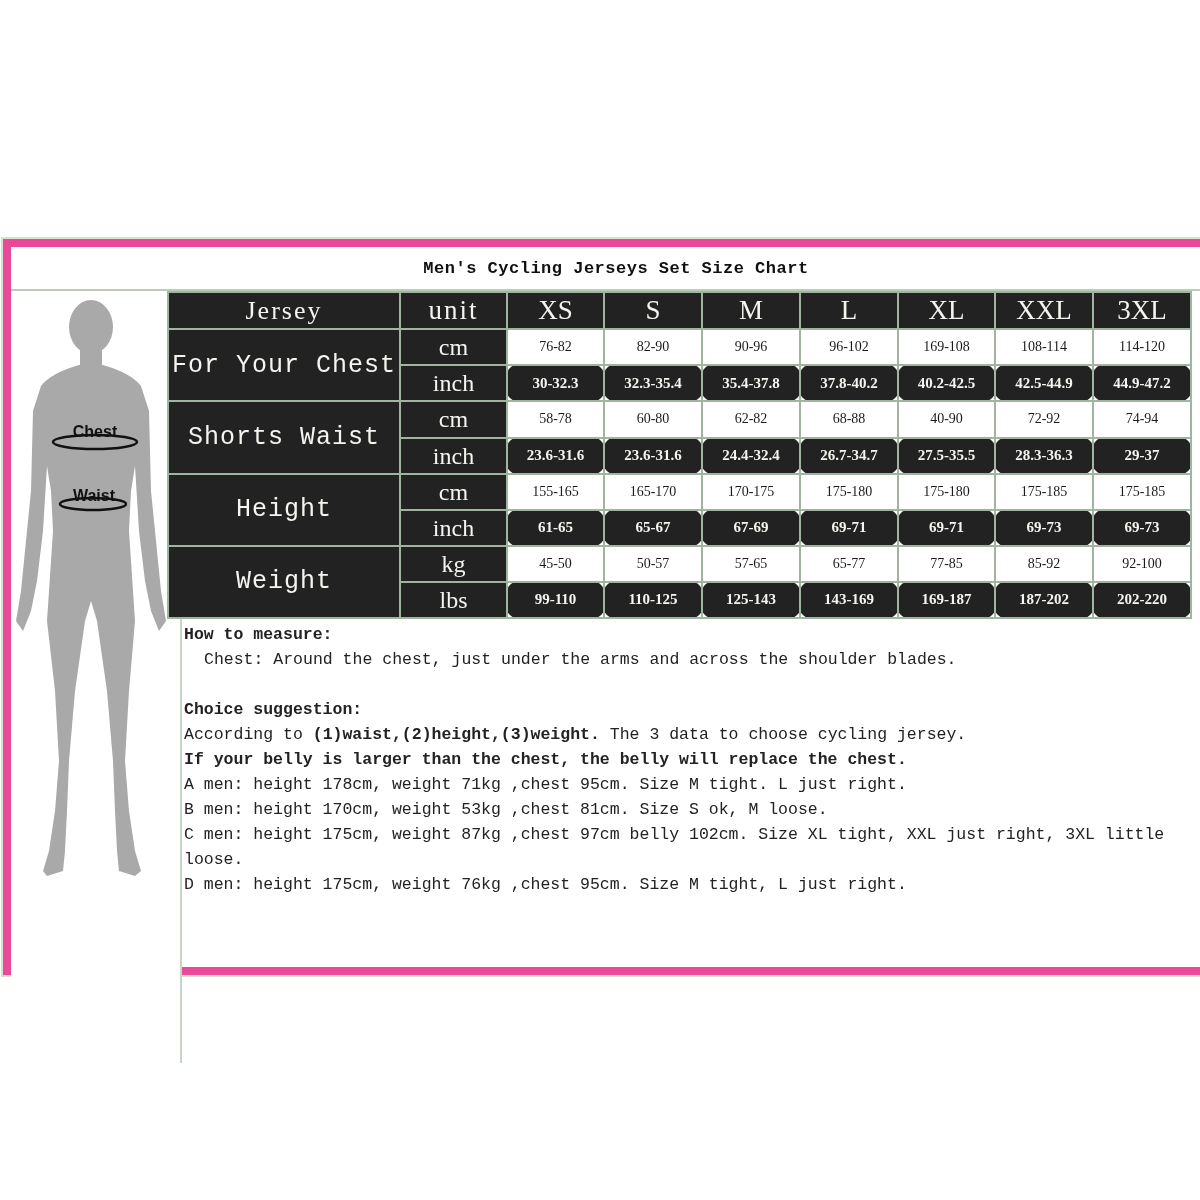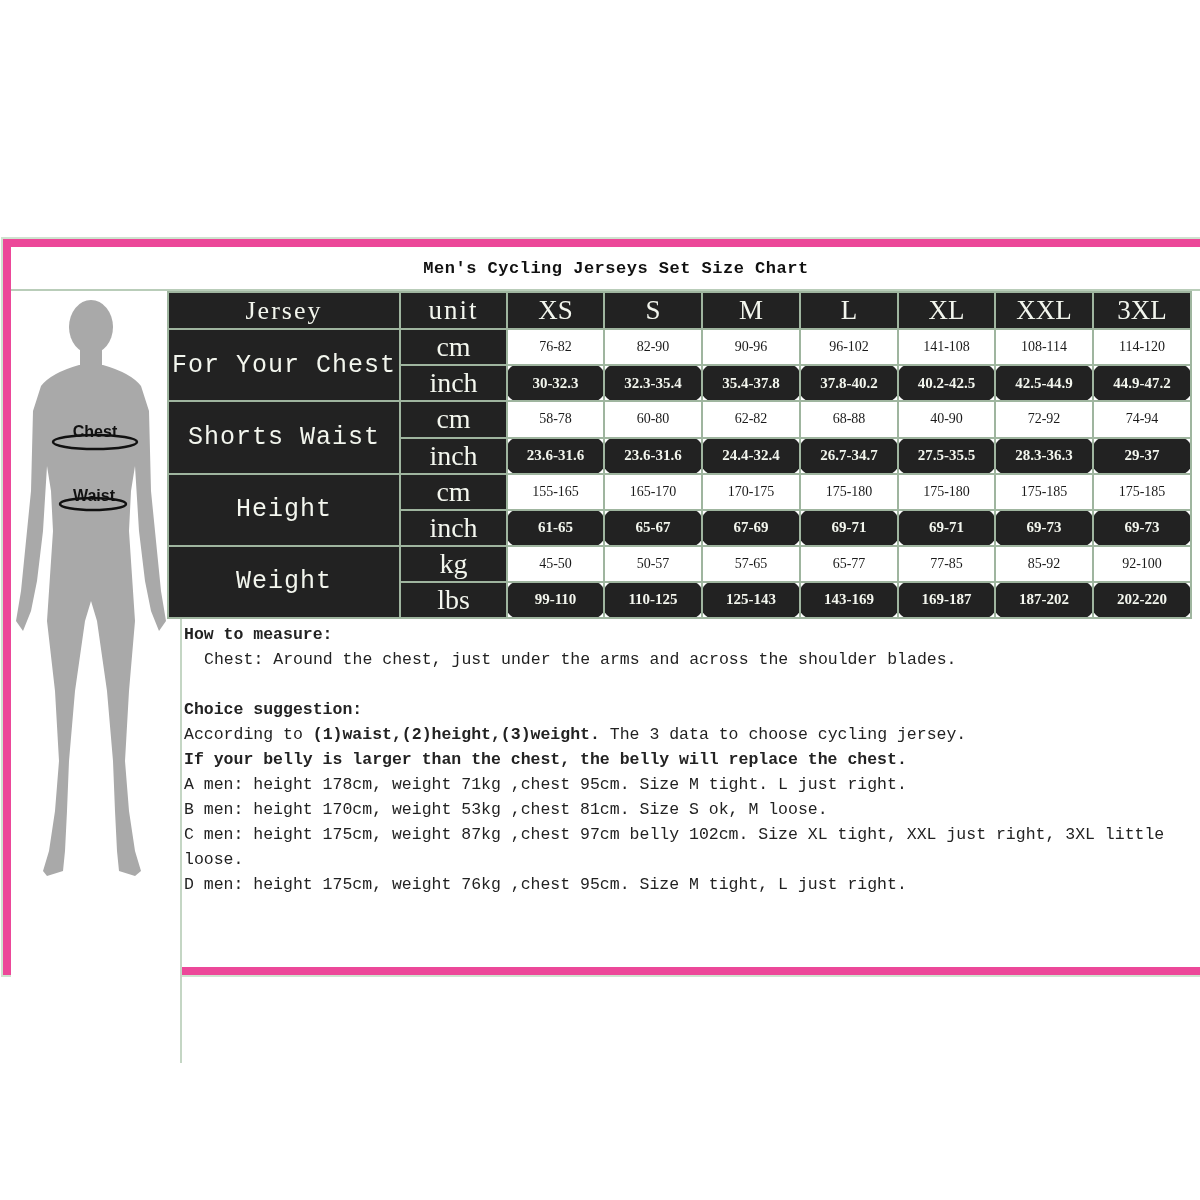--- a/index.html
+++ b/index.html
@@ -27,21 +27,21 @@
     border-collapse:collapse; table-layout:fixed;padding-left:21px;
   }
   .size-table td, .size-table th {
     border:2px solid #9fb59f; padding:0; text-align:center; vertical-align:middle;
     overflow:hidden; white-space:nowrap;
   }
   .dark { background:#222222; color:#f3f6ee; }
   .light { background:#ffffff; color:#1a1a1a; }
   .hdr { font-family:"Liberation Serif", serif; font-size:27px; height:31px; line-height:31px; }
   .label { font-family:"Liberation Mono", monospace; font-size:25px; letter-spacing:1px; }
-  .unit { font-family:"Liberation Serif", serif; font-size:28px; line-height:28px; }
+  .unit { font-family:"Liberation Serif", serif; font-size:24px; line-height:28px; }
   .val { font-family:Liberation Serif, serif; font-size:14px;border-radius:10px; }
   .dark.val { font-weight:bold; font-size:15px; }
   .size-table tr { height:32px; }
   .notes {
     position:absolute; left:173px; top:350px; width:1010px;
     font-family:"Liberation Mono", monospace; font-size:16.5px; color:#222; line-height:25px;
   }
   .notes p { margin:0; white-space:pre-wrap; }
   .notes .b { font-weight:bold; }
   .gap { height:25px; }
@@ -99,21 +99,21 @@
       <td class="dark hdr">3XL</td>
     </tr>
 
     <tr>
       <td class="dark label" rowspan="2">For Your Chest</td>
       <td class="dark unit">cm</td>
       <td class="light val">76-82</td>
       <td class="light val">82-90</td>
       <td class="light val">90-96</td>
       <td class="light val">96-102</td>
-      <td class="light val">141-108</td>
+      <td class="light val">169-108</td>
       <td class="light val">108-114</td>
       <td class="light val">114-120</td>
     </tr>
     <tr>
       <td class="dark unit">inch</td>
       <td class="dark val">30-32.3</td>
       <td class="dark val">32.3-35.4</td>
       <td class="dark val">35.4-37.8</td>
       <td class="dark val">37.8-40.2</td>
       <td class="dark val">40.2-42.5</td>

